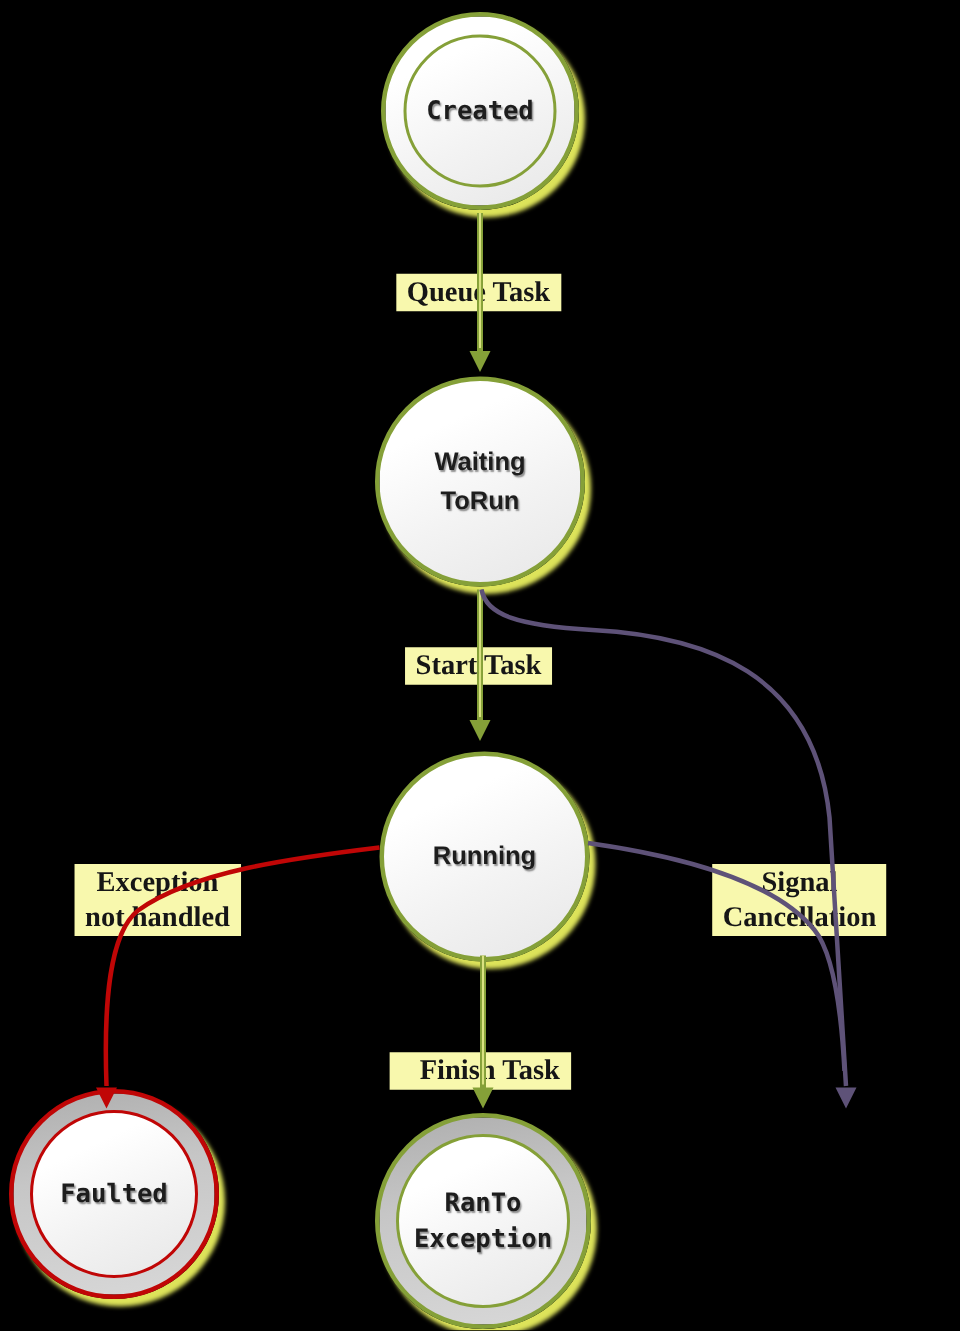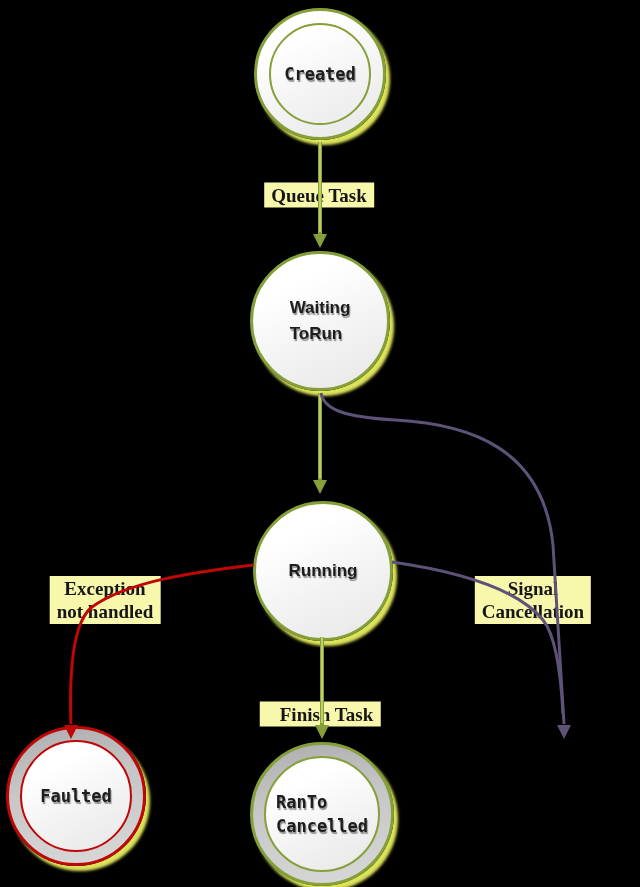--- a/index.html
+++ b/index.html
@@ -13,37 +13,38 @@
   .fill-white{background:linear-gradient(155deg,#ffffff 25%,#f3f3f3 60%,#e7e7e7 100%);}
   .fill-gray{background:linear-gradient(170deg,#aeaeae 0%,#c6c6c6 40%,#d8d8d8 100%);}
   .b-olive{border:3px solid #85a038;}
   .b-red{border:3px solid #c00606;}
   .b-purple{border:3px solid #5e5278;}
   .ring{position:absolute;border-radius:50%;}
   .ring.fill-white{z-index:1;}
   .ring.r-olive{border:2.5px solid #85a038;}
   .ring.r-red{border:2.5px solid #c00606;}
   .ring.r-purple{border:2.5px solid #5e5278;}
-  .node .lbl{position:relative;z-index:2;white-space:pre-line;color:#1d1d1d;
+  .node .lbl{position:relative;z-index:2;text-align:center;white-space:pre-line;color:#1d1d1d;
              text-shadow:1px 1.5px 1px rgba(110,110,110,.75);}
   .txt-mono{font-family:"DejaVu Sans Mono",monospace;font-weight:bold;font-size:17px;line-height:24px;}
   .txt-sans{font-family:"Liberation Sans",sans-serif;font-weight:bold;font-size:17px;line-height:26px;}
 
   
   .elabel{position:absolute;z-index:2;transform:translate(-50%,-50%);
           background:#f8f8ad;color:#161616;white-space:pre-line;text-align:center;
           font-family:"Liberation Serif",serif;font-weight:bold;font-size:19px;line-height:23px;
           padding:1px 7px;}
 </style>
 </head>
 <body>
 
 <div class="stage">
 
   <div class="elabel" style="left:319px;top:195px;">Queue Task</div>
+  <div class="elabel" style="left:319px;top:444px;">Start Task</div>
   <div class="elabel" style="left:320px;top:714px;padding-left:20px;">Finish Task</div>
   <div class="elabel" style="left:105px;top:600px;">Exception
 not handled</div>
   <div class="elabel" style="left:533px;top:600px;">Signal
 Cancellation</div>
 
   <svg class="edges" width="640" height="887" viewBox="0 0 640 887">
     <g>
       <path d="M320,142 L320,236" stroke="#85a038" stroke-width="4" fill="none"></path>
       <path d="M320,142 L320,232" stroke="#d9e281" stroke-width="1.4" fill="none"></path>
@@ -87,17 +88,17 @@
   </div>
 
   <div class="node fill-gray b-red" style="left:6px;top:726px;width:134px;height:134px;">
     <div class="ring r-red fill-white" style="inset:11px;"></div>
     <div class="lbl txt-mono">Faulted</div>
   </div>
 
   <div class="node fill-gray b-olive" style="left:250px;top:742px;width:138px;height:138px;">
     <div class="ring r-olive fill-white" style="inset:11px;"></div>
     <div class="lbl txt-mono">RanTo
-Cancelled</div>
+Exception</div>
   </div>
 
 
 </div>
 
 </body></html>

